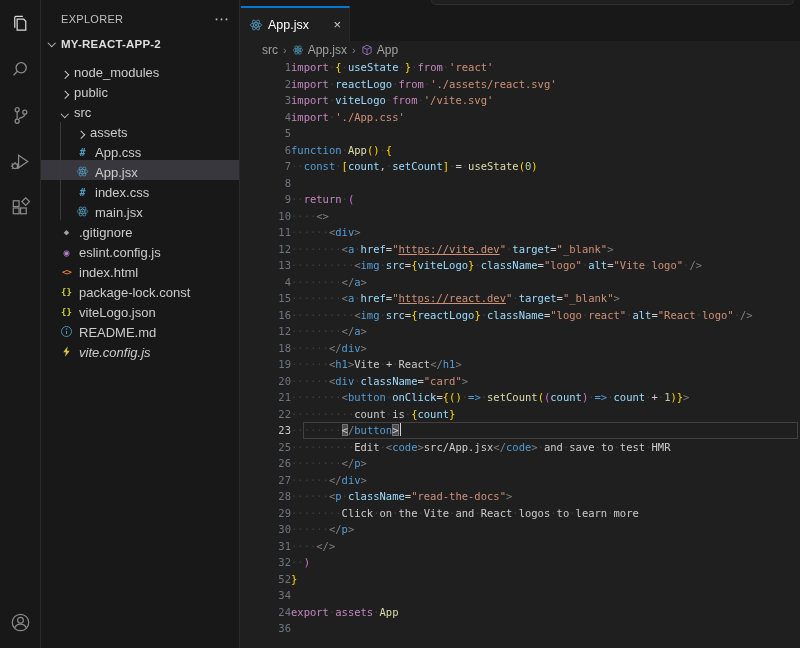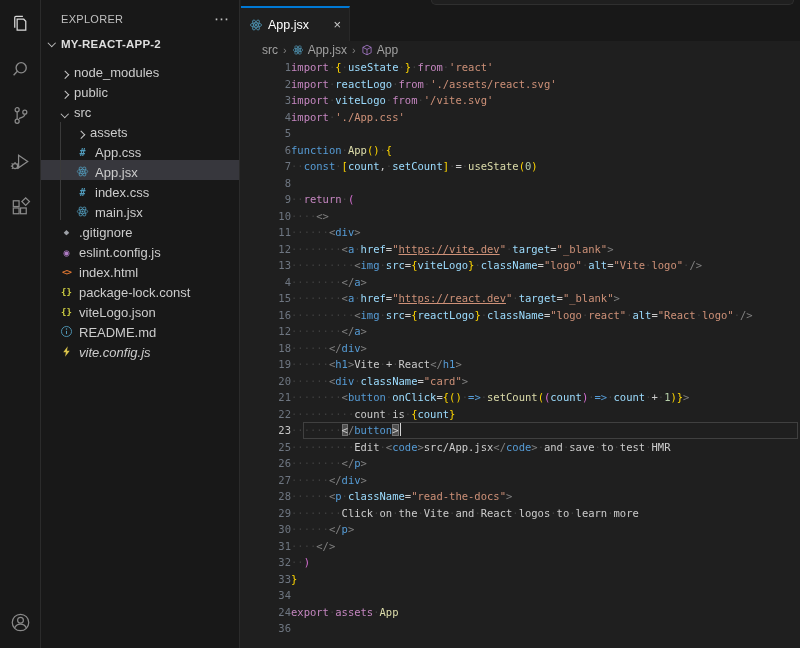--- a/index.html
+++ b/index.html
@@ -285,18 +285,18 @@
       <div class="cline"><span class="lnum">22</span><span class="ltext"><span class="ws">··········</span><span class="tx">count</span><span class="ws">·</span><span class="tx">is</span><span class="ws">·</span><span class="b1">{</span><span class="v">count</span><span class="b1">}</span></span></div>
       <div class="cline cur"><span class="lnum">23</span><span class="ltext"><span class="ws">········</span><span class="pnm">&lt;</span><span class="pn">/</span><span class="tag">button</span><span class="pnm">&gt;</span><span class="cursor"></span></span></div>
       <div class="cline"><span class="lnum">25</span><span class="ltext"><span class="ws">··········</span><span class="tx">Edit</span><span class="ws">·</span><span class="pn">&lt;</span><span class="tag">code</span><span class="pn">&gt;</span><span class="tx">src/App.jsx</span><span class="pn">&lt;/</span><span class="tag">code</span><span class="pn">&gt;</span><span class="ws">·</span><span class="tx">and</span><span class="ws">·</span><span class="tx">save</span><span class="ws">·</span><span class="tx">to</span><span class="ws">·</span><span class="tx">test</span><span class="ws">·</span><span class="tx">HMR</span></span></div>
       <div class="cline"><span class="lnum">26</span><span class="ltext"><span class="ws">········</span><span class="pn">&lt;/</span><span class="tag">p</span><span class="pn">&gt;</span></span></div>
       <div class="cline"><span class="lnum">27</span><span class="ltext"><span class="ws">······</span><span class="pn">&lt;/</span><span class="tag">div</span><span class="pn">&gt;</span></span></div>
       <div class="cline"><span class="lnum">28</span><span class="ltext"><span class="ws">······</span><span class="pn">&lt;</span><span class="tag">p</span><span class="ws">·</span><span class="at">className</span><span class="tx">=</span><span class="s">"read-the-docs"</span><span class="pn">&gt;</span></span></div>
       <div class="cline"><span class="lnum">29</span><span class="ltext"><span class="ws">········</span><span class="tx">Click</span><span class="ws">·</span><span class="tx">on</span><span class="ws">·</span><span class="tx">the</span><span class="ws">·</span><span class="tx">Vite</span><span class="ws">·</span><span class="tx">and</span><span class="ws">·</span><span class="tx">React</span><span class="ws">·</span><span class="tx">logos</span><span class="ws">·</span><span class="tx">to</span><span class="ws">·</span><span class="tx">learn</span><span class="ws">·</span><span class="tx">more</span></span></div>
       <div class="cline"><span class="lnum">30</span><span class="ltext"><span class="ws">······</span><span class="pn">&lt;/</span><span class="tag">p</span><span class="pn">&gt;</span></span></div>
       <div class="cline"><span class="lnum">31</span><span class="ltext"><span class="ws">····</span><span class="pn">&lt;/&gt;</span></span></div>
       <div class="cline"><span class="lnum">32</span><span class="ltext"><span class="ws">··</span><span class="b2">)</span></span></div>
-      <div class="cline"><span class="lnum">33</span><span class="ltext"><span class="b1">}</span></span></div>
+      <div class="cline"><span class="lnum">52</span><span class="ltext"><span class="b1">}</span></span></div>
       <div class="cline"><span class="lnum">34</span><span class="ltext"></span></div>
       <div class="cline"><span class="lnum">24</span><span class="ltext"><span class="kw">export</span><span class="ws">·</span><span class="kw">assets</span><span class="ws">·</span><span class="fn">App</span></span></div>
       <div class="cline"><span class="lnum">36</span><span class="ltext"></span></div>
     </div>
 </div>
 
 </body></html>

